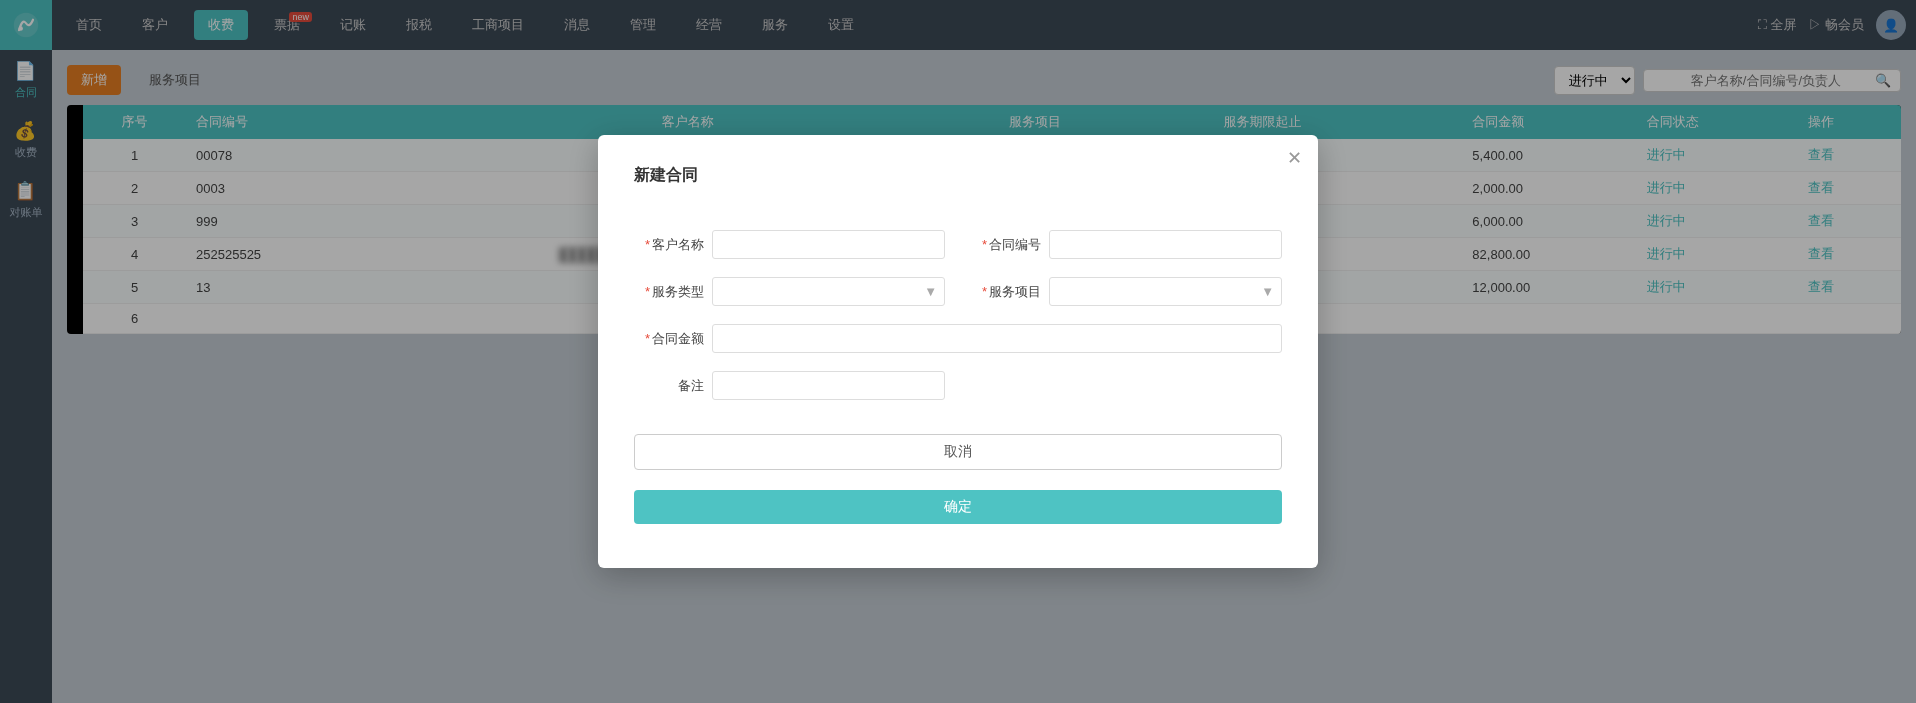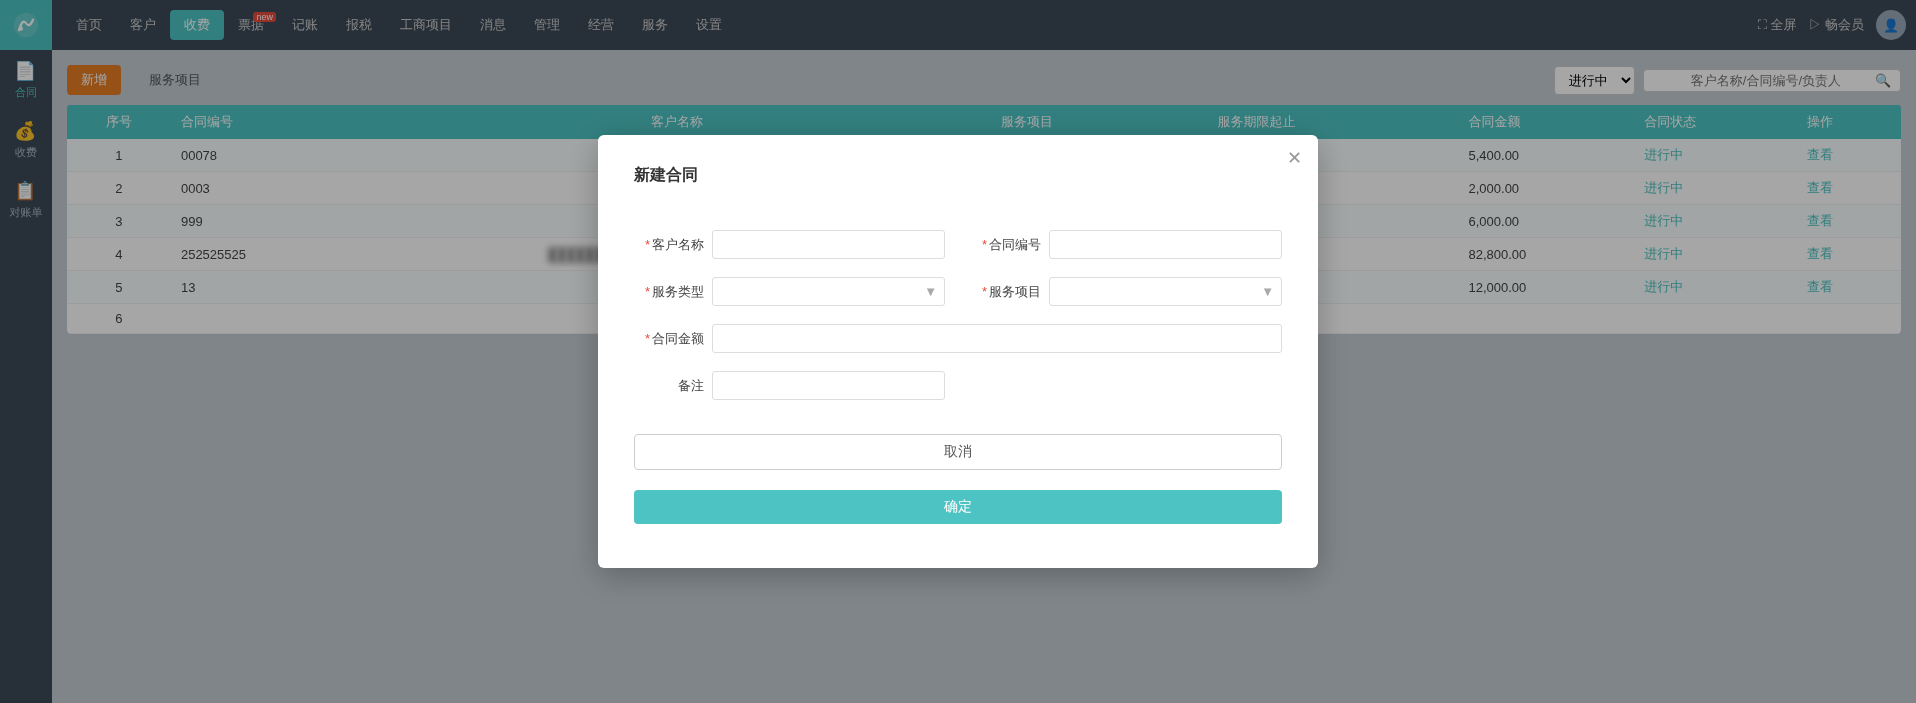--- a/index.html
+++ b/index.html
@@ -9,38 +9,38 @@
     .sidebar { width: 52px; background: #3d4a57; display: flex; flex-direction: column; align-items: center; padding-top: 0; flex-shrink: 0; }
     .sidebar-logo { width: 52px; height: 50px; background: #4ec3c3; display: flex; align-items: center; justify-content: center; }
     .sidebar-logo svg { width: 28px; height: 28px; }
     .sidebar-item { width: 52px; padding: 10px 4px; display: flex; flex-direction: column; align-items: center; cursor: pointer; color: #a8b8c8; font-size: 11px; gap: 3px; }
     .sidebar-item:hover, .sidebar-item.active { color: #fff; }
     .sidebar-item .icon { font-size: 18px; }
     .sidebar-item.active { color: #4ec3c3; }
 
     
     .main { flex: 1; display: flex; flex-direction: column; overflow: hidden; }
-    .topnav { height: 50px; background: #3d4a57; display: flex; align-items: center; padding: 0 10px; gap: 0; flex-shrink: 0; }
+    .topnav { height: 50px; background: #3d4a57; display: flex; align-items: center; padding: 0 10px; gap: 12px; flex-shrink: 0; }
     .topnav-item { padding: 6px 14px; color: #ccc; cursor: pointer; font-size: 13px; border-radius: 3px; position: relative; }
     .topnav-item.active { background: #4ec3c3; color: #fff; border-radius: 4px; }
     .topnav-item .new-badge { position: absolute; top: 2px; right: 2px; background: #e74c3c; color: #fff; font-size: 9px; padding: 0 3px; border-radius: 3px; }
     .topnav-right { margin-left: auto; display: flex; align-items: center; gap: 12px; color: #ccc; font-size: 13px; }
     .topnav-right span { cursor: pointer; }
 
     
     .content { flex: 1; background: #c5cdd4; padding: 15px; overflow: auto; }
     .toolbar { display: flex; align-items: center; gap: 28px; margin-bottom: 10px; }
     .btn-new { background: #e67e22; color: #fff; border: none; padding: 6px 14px; border-radius: 4px; cursor: pointer; font-size: 13px; }
     .service-label { color: #555; font-size: 13px; }
     .filter-select { padding: 5px 10px; border: 1px solid #ccc; border-radius: 4px; font-size: 13px; background: #fff; }
     .search-box { display: flex; align-items: center; border: 1px solid #ccc; background: #fff; border-radius: 4px; padding: 3px 8px; gap: 5px; }
     .search-box input { border: none; outline: none; font-size: 13px; width: 180px; margin-left: 39px; }
 
     
-    .table-wrap { background: #d946ef; border-radius: 4px; overflow: hidden; }
+    .table-wrap { background: #000000; border-radius: 4px; overflow: hidden; padding-left: 16px; }
     table { width: 100%; border-collapse: collapse; font-size: 13px; }
     thead tr { background: #4ec3c3; color: #fff; }
     thead th { padding: 8px 10px; text-align: left; font-weight: normal; }
     thead th.center { text-align: center; }
     tbody tr { border-bottom: 1px solid #f0f0f0; }
     tbody tr:nth-child(odd) { background: #f9fefe; }
     tbody tr:nth-child(even) { background: #fff; }
     tbody td { padding: 7px 10px; color: #444; }
     tbody td.center { text-align: center; }
     .status-badge { color: #4ec3c3; }

